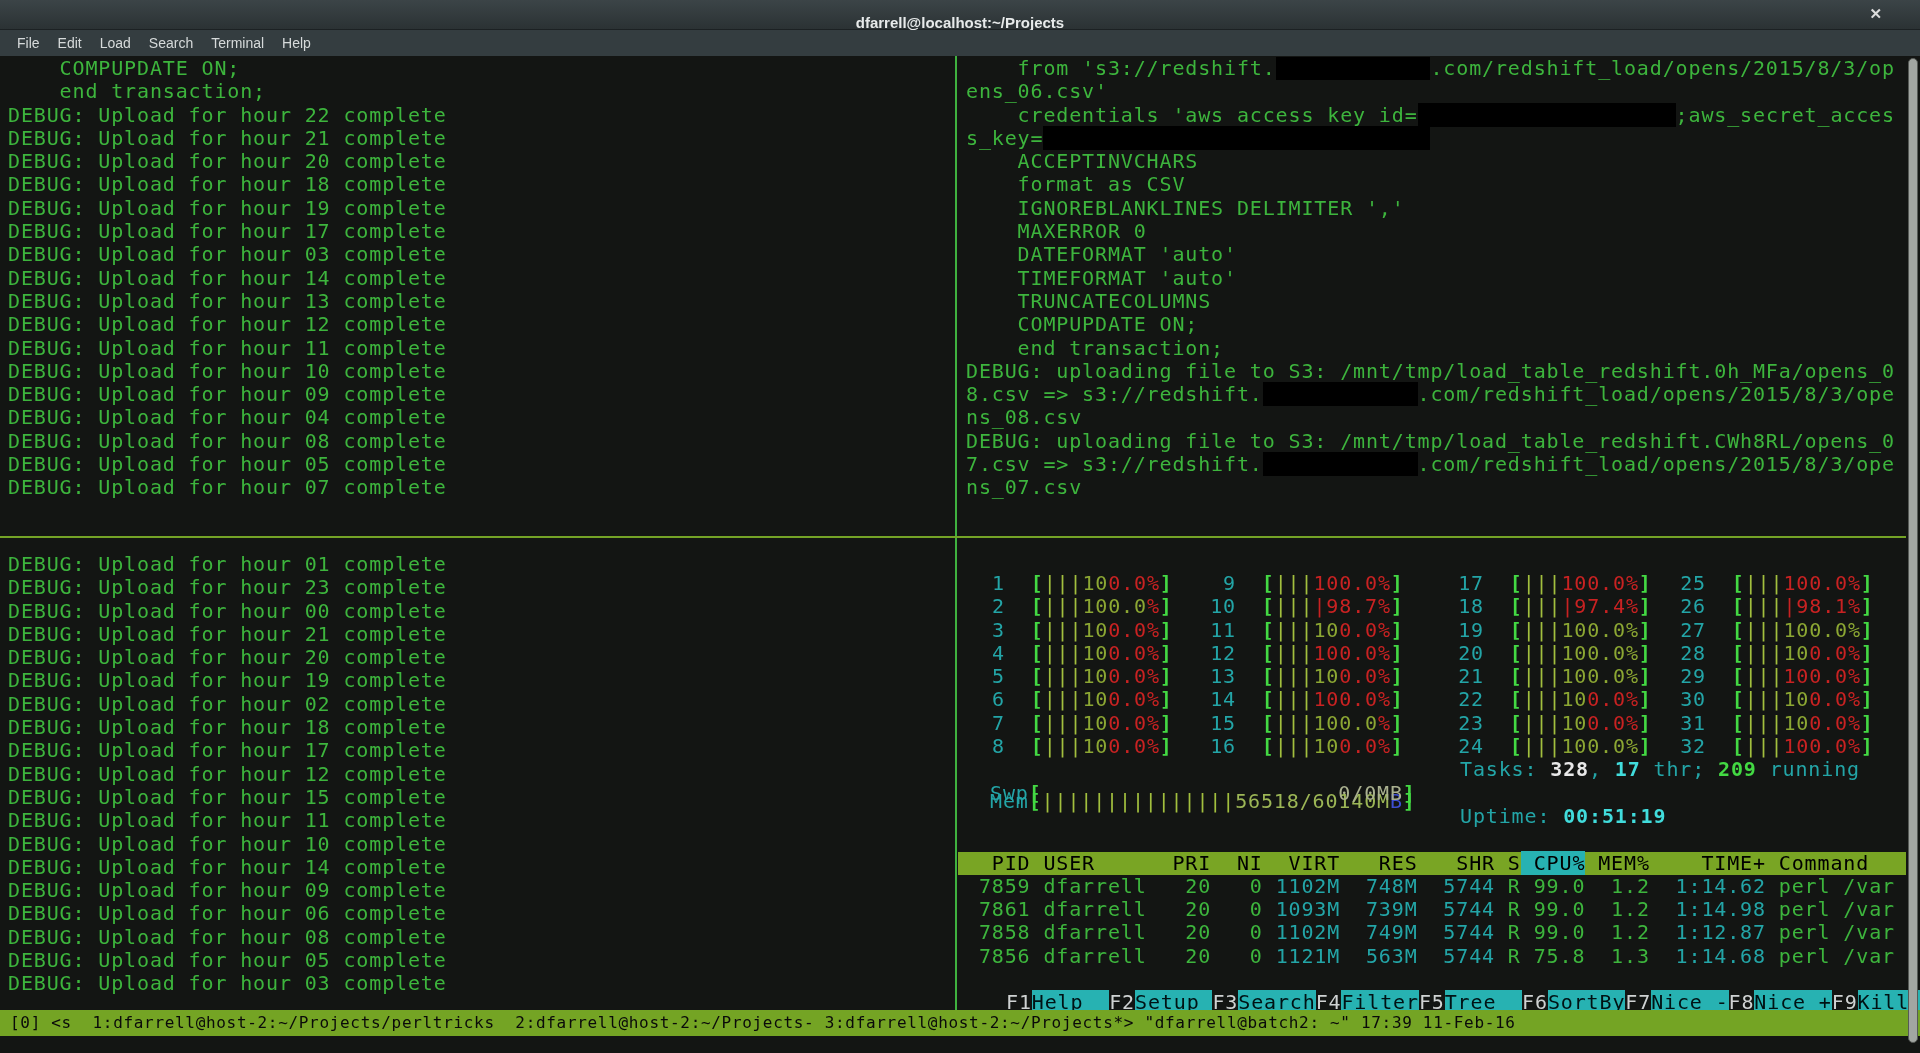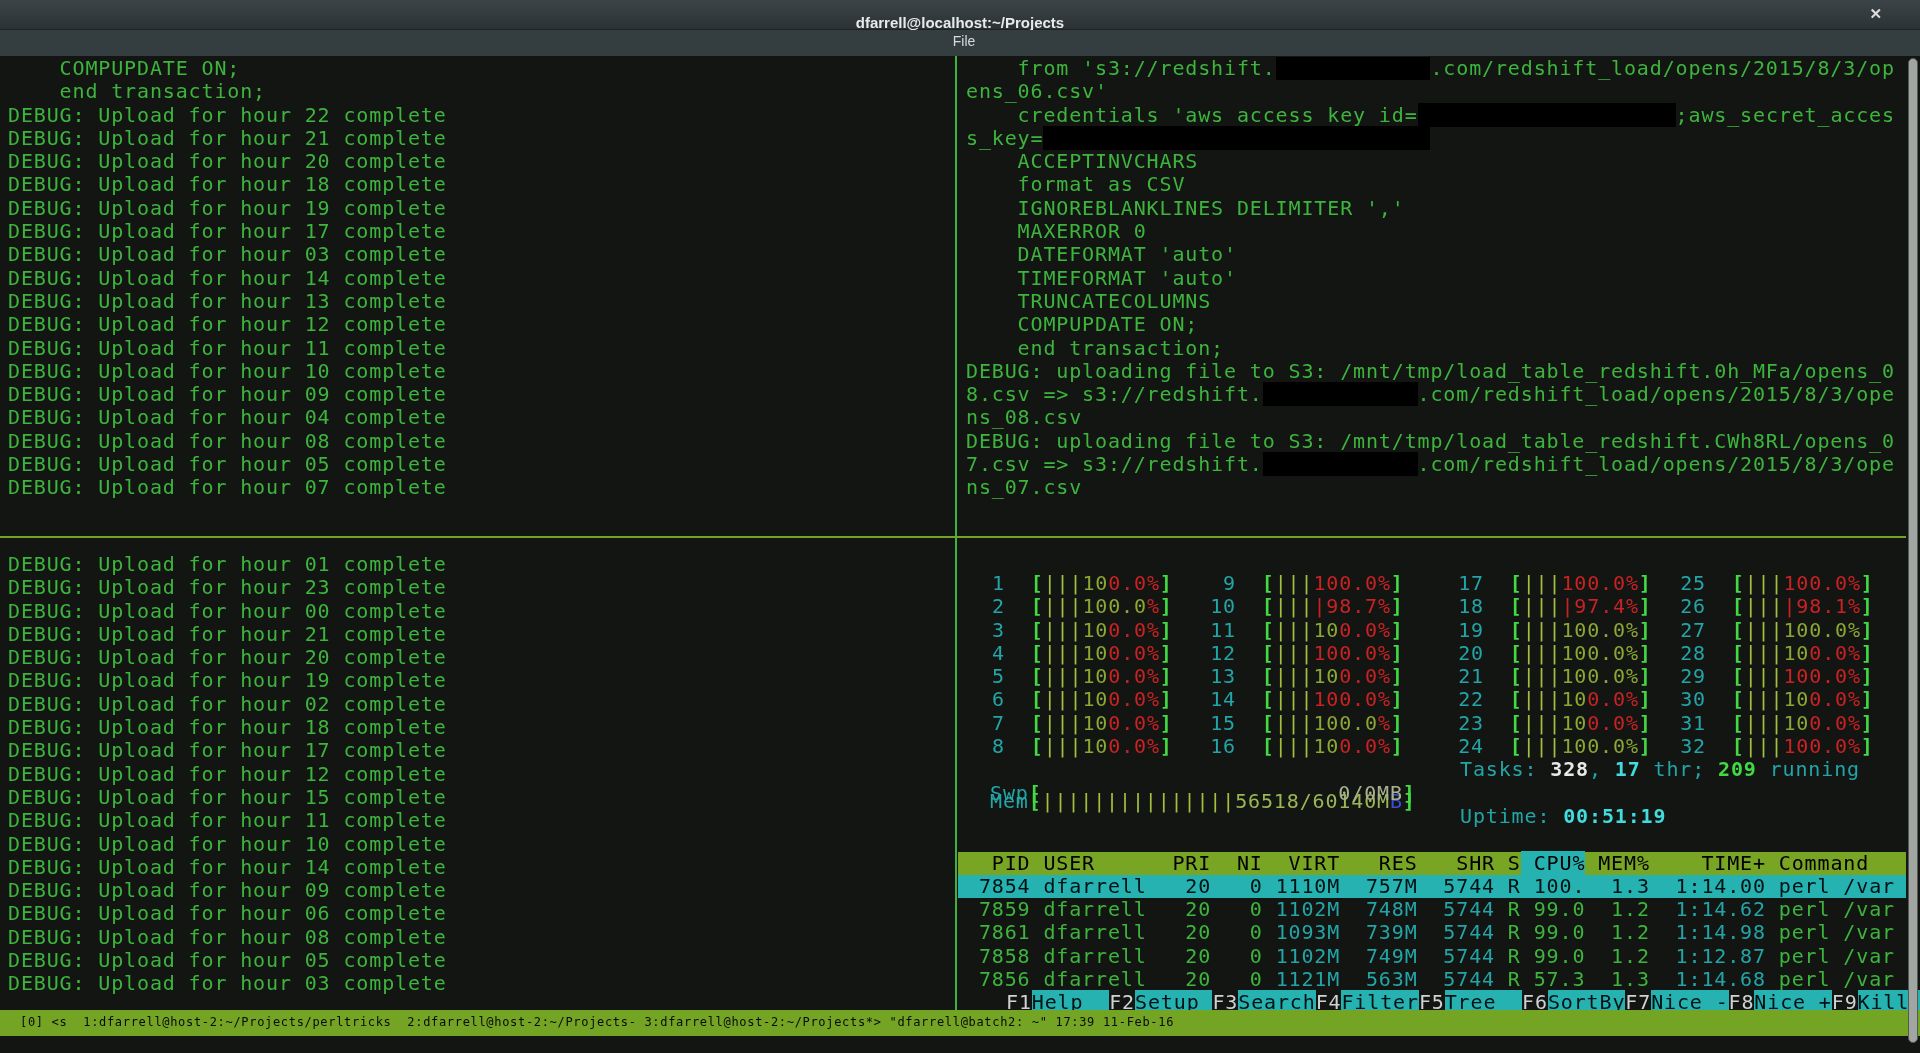--- a/index.html
+++ b/index.html
@@ -13,21 +13,21 @@
               background:linear-gradient(#48525566, #2b3234), #333b3e;
               border-bottom:1px solid #1c2123; }
   .title { position:absolute; left:0; right:0; top:14px; text-align:center;
            font-family:"Liberation Sans", sans-serif; font-size:15px; font-weight:bold; color:#e7eaea; }
   .close { position:absolute; right:38px; top:5px; color:#dcdcdc; font-size:15px; font-weight:bold;
            font-family:"Liberation Sans", sans-serif; }
 
   
   .menubar { position:absolute; top:30px; left:0; right:0; height:26px; background:#343d40;
              display:flex; align-items:center; padding-left:8px;
-             font-family:"Liberation Sans", sans-serif; font-size:14px; color:#d6dada;flex-direction:column; }
+             font-family:"Liberation Sans", sans-serif; font-size:14px; color:#d6dada; }
   .menu-item { padding:3px 9px; }
 
   
   .term { position:absolute; top:56px; left:0; right:0; bottom:0; background:var(--bg);
           font-size:20px; letter-spacing:0.86px; line-height:23.3px; color:var(--green); }
   .pane { position:absolute; white-space:pre; }
   .line { height:23.3px; white-space:pre; }
   .redact { background:#000; }
 
   .vdiv { position:absolute; left:955px; top:0; width:2px; height:954px; background:var(--borderv); }
@@ -63,22 +63,22 @@
   .prow .c { color:var(--cyan2); }
   .prow.sel { background:var(--selbg); }
   .prow.sel .g, .prow.sel .c { color:#001214; }
 
   .fkeys { position:absolute; left:0; top:453.4px; white-space:pre;padding-left:48px; }
   .fk { color:#cfd2d2; }
   .fl { background:var(--selbg); color:#001214; }
 
   
   .statusbar { position:absolute; left:0; top:954px; width:100%; height:26px; background:var(--statusbg);
-               color:#0a0a0a; white-space:pre; padding-left:20px; letter-spacing:0.68px;
-               font-size:12px; line-height:25px; overflow:hidden; }
+               color:#0a0a0a; white-space:pre; padding-left:10px; letter-spacing:0.68px;
+               font-size:16px; line-height:25px; overflow:hidden; }
 
   
   .scrollbar { position:absolute; top:0; right:0; width:14px; height:100%; }
   .scrollbar .thumb { position:absolute; left:2px; top:2px; width:10px; height:985px;
                       background:#a2a6a2; border:1px solid #565a56; border-radius:6px; }
 </style>
 </head>
 <body>
 
 <div class="window">
@@ -112,25 +112,24 @@
       <div class="abs mcol" id="mcol3" style="left:722px; top:34px;"><div class="mline"><span class="mn">25</span><span>  </span><span class="br">[</span><span class="bar">|||</span><span class="mr">100.0%</span><span class="br">]</span></div><div class="mline"><span class="mn">26</span><span>  </span><span class="br">[</span><span class="bar">|||</span><span class="rbar">|</span><span class="mr">98.1%</span><span class="br">]</span></div><div class="mline"><span class="mn">27</span><span>  </span><span class="br">[</span><span class="bar">|||</span><span class="mg">100.0%</span><span class="br">]</span></div><div class="mline"><span class="mn">28</span><span>  </span><span class="br">[</span><span class="bar">|||</span><span class="mg">10</span><span class="mr">0.0%</span><span class="br">]</span></div><div class="mline"><span class="mn">29</span><span>  </span><span class="br">[</span><span class="bar">|||</span><span class="mr">100.0%</span><span class="br">]</span></div><div class="mline"><span class="mn">30</span><span>  </span><span class="br">[</span><span class="bar">|||</span><span class="mg">10</span><span class="mr">0.0%</span><span class="br">]</span></div><div class="mline"><span class="mn">31</span><span>  </span><span class="br">[</span><span class="bar">|||</span><span class="mg">10</span><span class="mr">0.0%</span><span class="br">]</span></div><div class="mline"><span class="mn">32</span><span>  </span><span class="br">[</span><span class="bar">|||</span><span class="mr">100.0%</span><span class="br">]</span></div></div>
 
       <div class="abs" id="mem-line" style="left:32px; top:220.4px;margin-top:32px;"><span class="lbl">Mem</span><span class="br">[</span><span class="bar">|||||||||||||||</span><span class="memtxt">56518/60140M</span><span class="blue">B</span><span class="br">]</span></div>
       <div class="abs" id="swp-line" style="left:32px; top:243.7px;"><span class="lbl">Swp</span><span class="br">[</span><span>                       </span><span class="swptxt">0/0MB</span><span class="br">]</span></div>
 
       <div class="abs" id="tasks-line" style="left:502px; top:220.4px;"><span class="lbl">Tasks: </span><span class="wb">328</span><span class="lbl">, </span><span class="cb">17</span><span class="lbl"> thr; </span><span class="gb">209</span><span class="lbl"> running</span></div>
       <div class="abs" id="uptime-line" style="left:502px; top:267px;"><span class="lbl">Uptime: </span><span class="cb">00:51:19</span></div>
 
       <div class="ptable-header" id="ptable-header"><span>  PID</span><span> USER     </span><span> PRI</span><span>  NI</span><span>  VIRT</span><span>   RES</span><span>   SHR</span><span> S</span><span class="sortcol"> CPU%</span><span> MEM%</span><span>    TIME+</span><span> Command</span></div>
       <div class="prows" id="prows">
-          <div class="prow sel"><span class="g"> 7854</span><span class="g"> dfarrell </span><span class="g">  20</span><span class="g">   0</span><span class="c"> 1110M</span><span class="c">  757M</span><span class="c">  5744</span><span class="g"> R</span><span class="g"> 100.</span><span class="g">  1.3</span><span class="c">  1:14.00</span><span class="g"> perl /var</span></div>
           <div class="prow"><span class="g"> 7859</span><span class="g"> dfarrell </span><span class="g">  20</span><span class="g">   0</span><span class="c"> 1102M</span><span class="c">  748M</span><span class="c">  5744</span><span class="g"> R</span><span class="g"> 99.0</span><span class="g">  1.2</span><span class="c">  1:14.62</span><span class="g"> perl /var</span></div>
           <div class="prow"><span class="g"> 7861</span><span class="g"> dfarrell </span><span class="g">  20</span><span class="g">   0</span><span class="c"> 1093M</span><span class="c">  739M</span><span class="c">  5744</span><span class="g"> R</span><span class="g"> 99.0</span><span class="g">  1.2</span><span class="c">  1:14.98</span><span class="g"> perl /var</span></div>
           <div class="prow"><span class="g"> 7858</span><span class="g"> dfarrell </span><span class="g">  20</span><span class="g">   0</span><span class="c"> 1102M</span><span class="c">  749M</span><span class="c">  5744</span><span class="g"> R</span><span class="g"> 99.0</span><span class="g">  1.2</span><span class="c">  1:12.87</span><span class="g"> perl /var</span></div>
-          <div class="prow"><span class="g"> 7856</span><span class="g"> dfarrell </span><span class="g">  20</span><span class="g">   0</span><span class="c"> 1121M</span><span class="c">  563M</span><span class="c">  5744</span><span class="g"> R</span><span class="g"> 57.3</span><span class="g">  1.3</span><span class="c">  1:14.68</span><span class="g"> perl /var</span></div>
+          <div class="prow"><span class="g"> 7856</span><span class="g"> dfarrell </span><span class="g">  20</span><span class="g">   0</span><span class="c"> 1121M</span><span class="c">  563M</span><span class="c">  5744</span><span class="g"> R</span><span class="g"> 75.8</span><span class="g">  1.3</span><span class="c">  1:14.68</span><span class="g"> perl /var</span></div>
         </div>
       <div class="fkeys" id="fkeys"><span class="fk">F1</span><span class="fl">Help  </span><span class="fk">F2</span><span class="fl">Setup </span><span class="fk">F3</span><span class="fl">Search</span><span class="fk">F4</span><span class="fl">Filter</span><span class="fk">F5</span><span class="fl">Tree  </span><span class="fk">F6</span><span class="fl">SortBy</span><span class="fk">F7</span><span class="fl">Nice -</span><span class="fk">F8</span><span class="fl">Nice +</span><span class="fk">F9</span><span class="fl">Kill  </span></div>
     </div>
 
     <div class="statusbar">[0] &lt;s  1:dfarrell@host-2:~/Projects/perltricks  2:dfarrell@host-2:~/Projects- 3:dfarrell@host-2:~/Projects*&gt; "dfarrell@batch2: ~" 17:39 11-Feb-16</div>
 
     <div class="scrollbar">
       <div class="thumb"></div>
     </div>
   </div>

